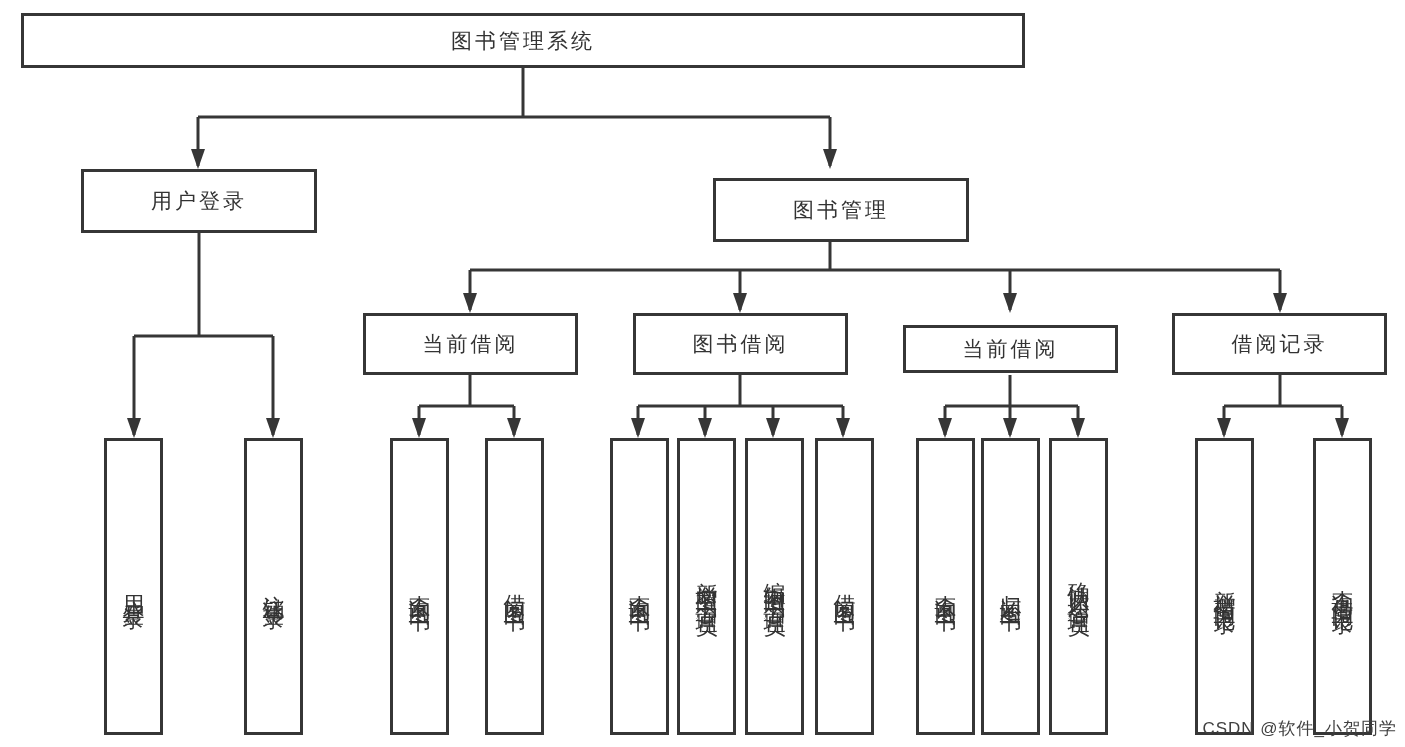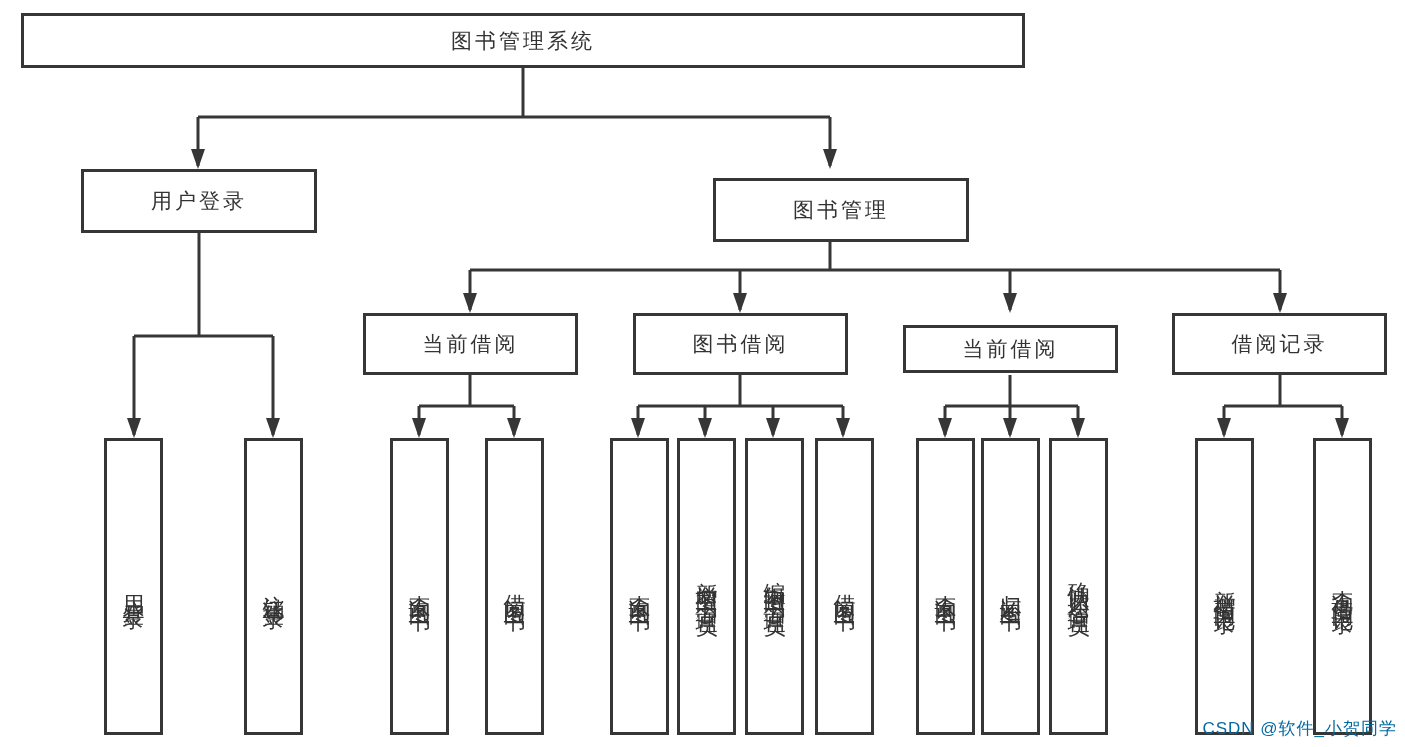--- a/index.html
+++ b/index.html
@@ -44,21 +44,21 @@
   .n-b2{left:390px;}  .n-b3{left:485px;}
   .n-b4{left:610px;}  .n-b5{left:677px;}
   .n-b6{left:745px;}  .n-b7{left:815px;}
   .n-b8{left:916px;}  .n-b9{left:981px;}
   .n-b10{left:1049px;}
   .n-b11{left:1195px;} .n-b12{left:1313px;}
   .watermark{
     position:absolute;
     right:8px;top:717px;
     font-size:17px;
-    color:#0369a1;
+    color:#404040;
     letter-spacing:1px;
     font-family:"Liberation Sans", sans-serif;
   }
 </style>
 </head>
 <body>
 
 <div id="stage">
 
   <svg id="wires" viewBox="0 0 1405 747" xmlns="http://www.w3.org/2000/svg">

